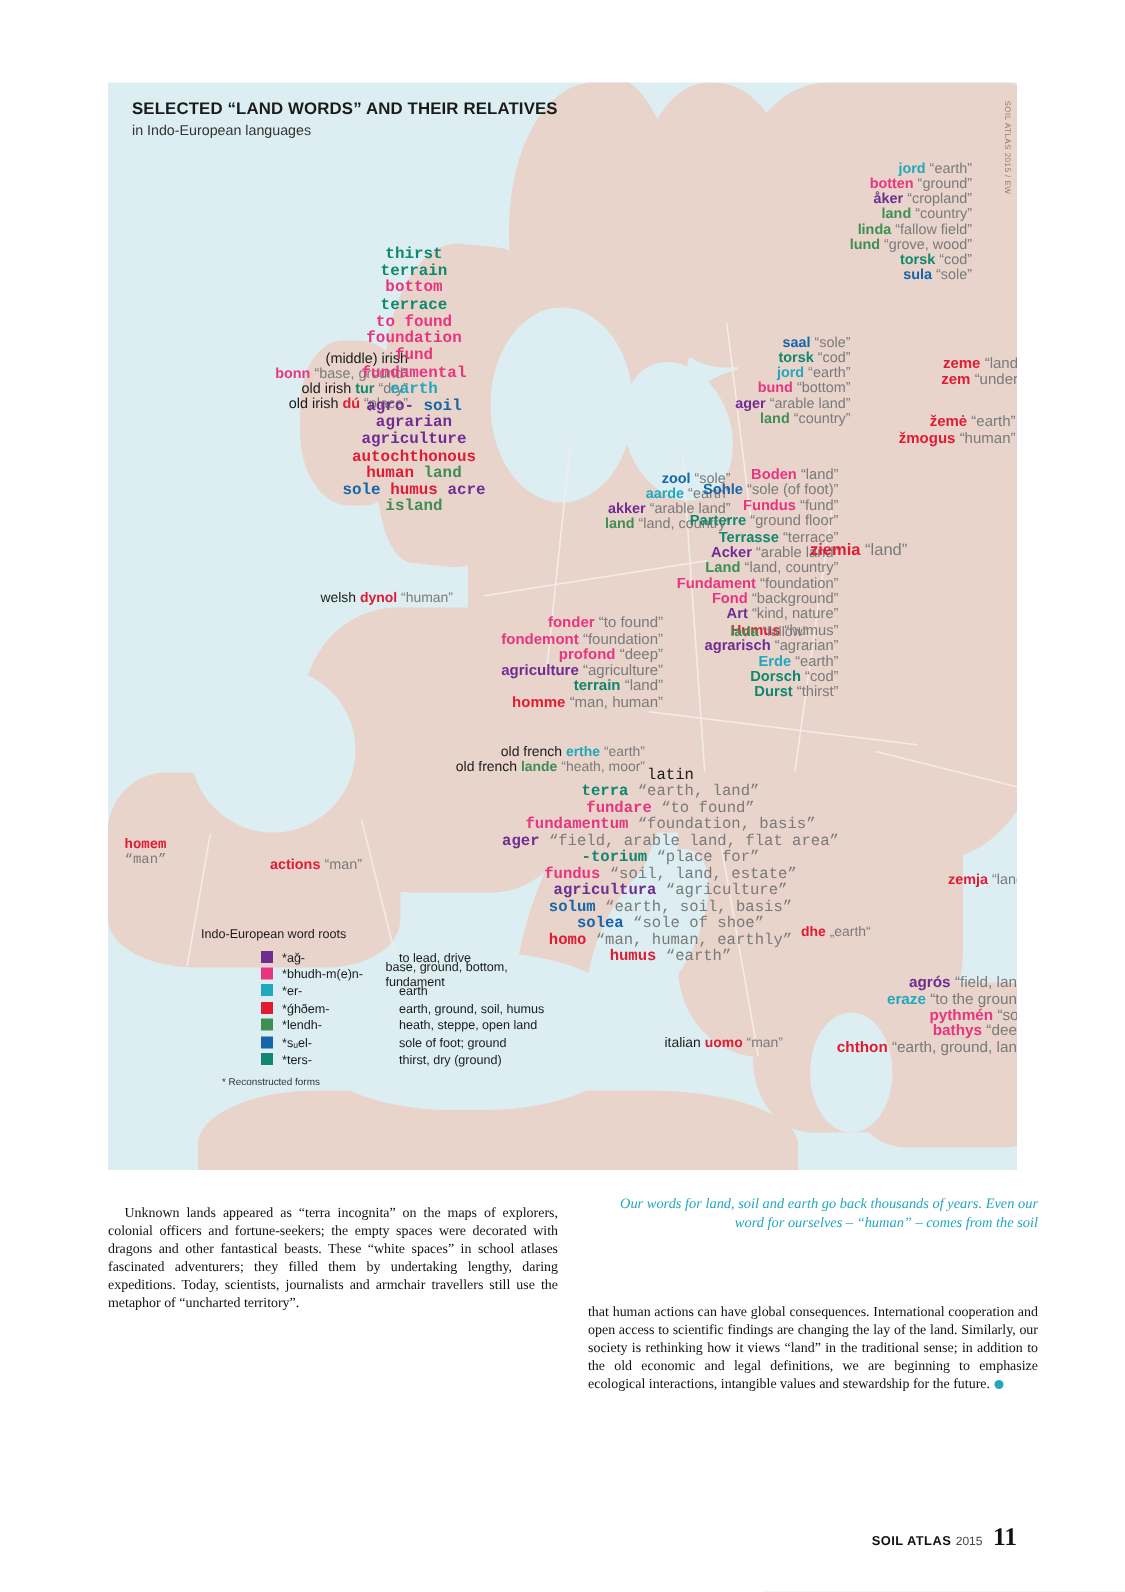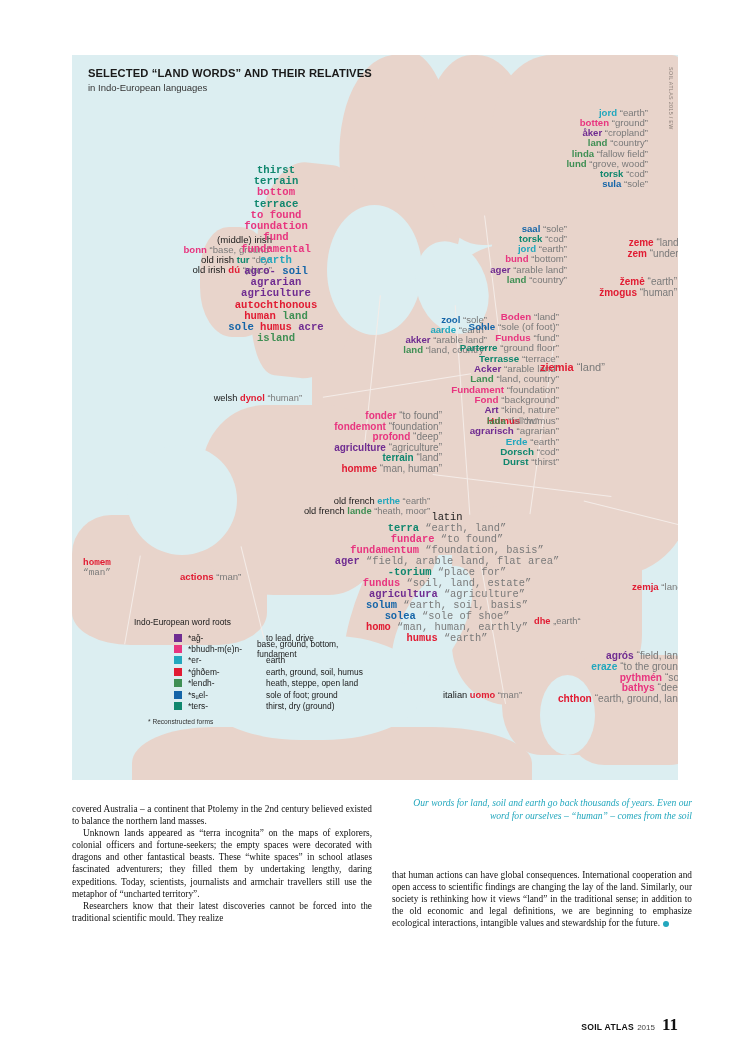--- a/index.html
+++ b/index.html
@@ -320,23 +320,21 @@
           <span class="lg-key">*ters-</span>
           <span class="lg-val">thirst, dry (ground)</span>
         </div>
       </div>
     <div id="legend-note">* Reconstructed forms</div>
   </div>
 </div>
 
 <div id="pullquote">Our words for land, soil and earth go back thousands of years. Even our word for ourselves – “human” – comes from the soil</div>
 <div class="col" id="col-left">
-    <p class="">covered Australia – a continent that Ptolemy in the 2nd century believed existed to balance the northern land masses.</p>
     <p class="ind">Unknown lands appeared as “terra incognita” on the maps of explorers, colonial officers and fortune-seekers; the empty spaces were decorated with dragons and other fantastical beasts. These “white spaces” in school atlases fascinated adventurers; they filled them by undertaking lengthy, daring expeditions. Today, scientists, journalists and armchair travellers still use the metaphor of “uncharted territory”.</p>
-    <p class="ind">Researchers know that their latest discoveries cannot be forced into the traditional scientific mould. They realize</p>
   </div>
 <div class="col" id="col-right">
     <p class="">that human actions can have global consequences. International cooperation and open access to scientific findings are changing the lay of the land. Similarly, our society is rethinking how it views “land” in the traditional sense; in addition to the old economic and legal definitions, we are beginning to emphasize ecological interactions, intangible values and stewardship for the future.<span class="enddot"></span></p>
   </div>
 
 <div id="footer">
   <span id="footer-brand">SOIL ATLAS</span>
   <span id="footer-year">2015</span>
   <span id="footer-page">11</span>
 </div>

